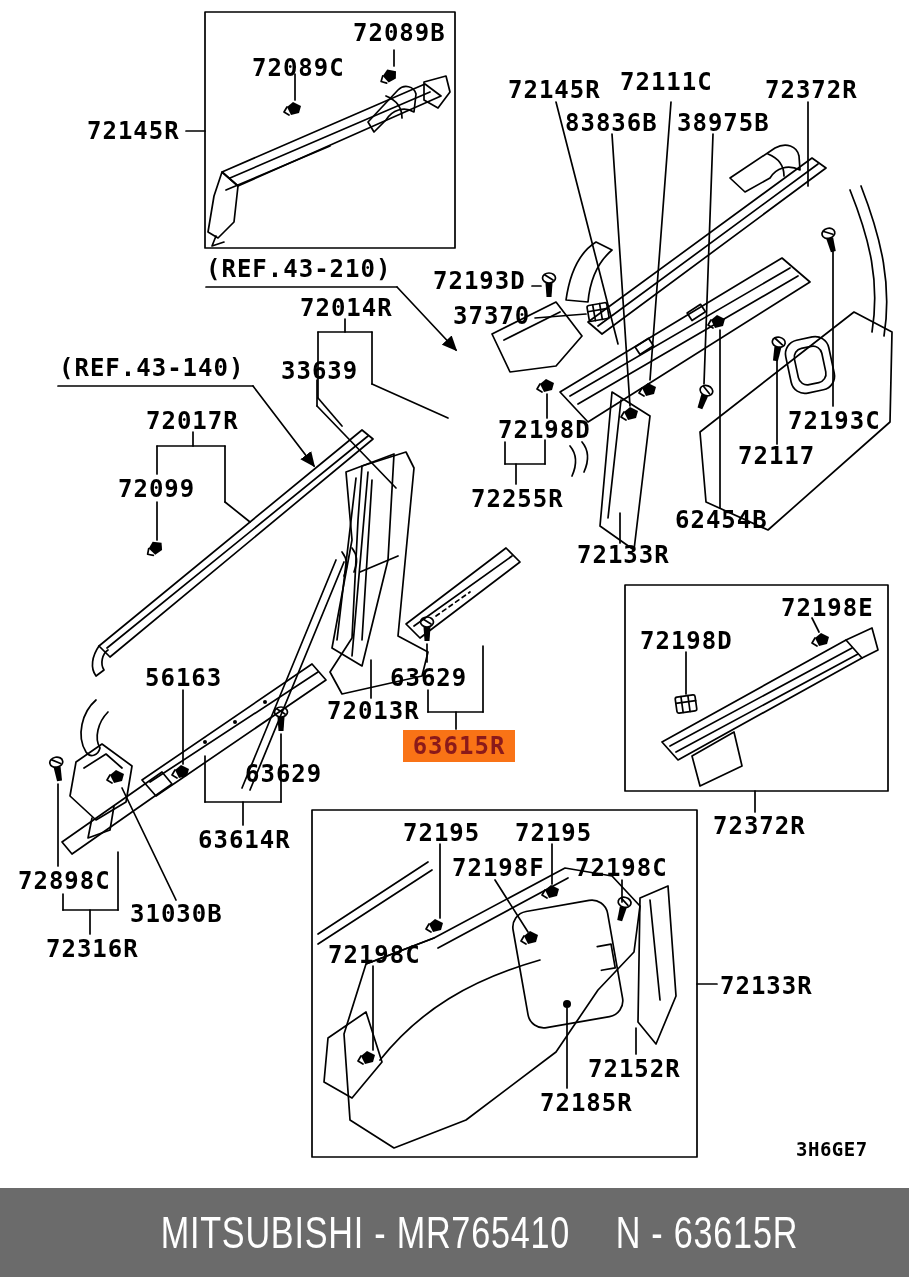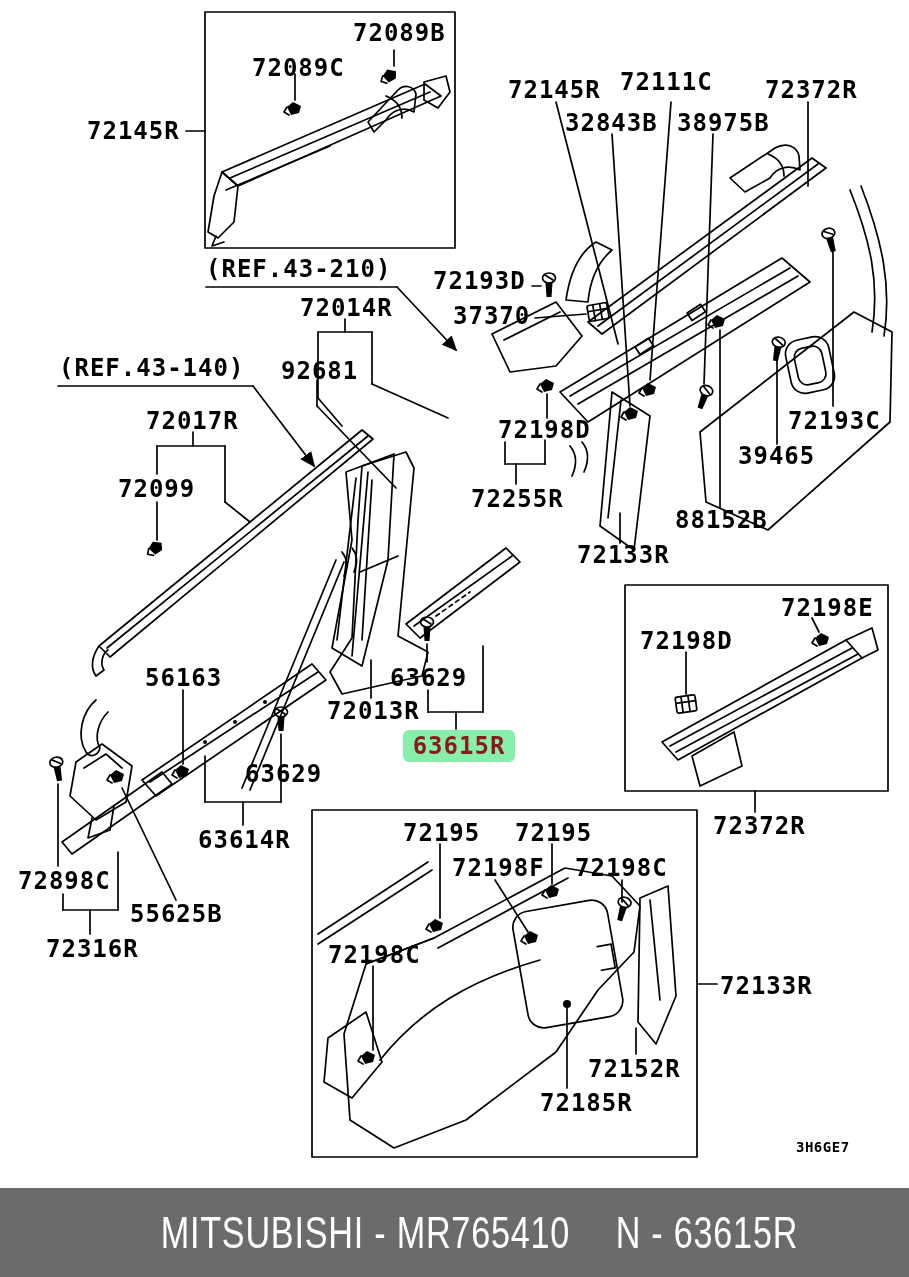--- a/index.html
+++ b/index.html
@@ -1,24 +1,24 @@
 <!DOCTYPE html>
 <html><head>
 <meta charset="utf-8">
 <style>
   html,body{margin:0;padding:0;background:#fff;}
   #stage{position:relative;width:909px;height:1277px;background:#ffffff;overflow:hidden;
          font-family:"DejaVu Sans Mono", monospace;}
   svg.art{position:absolute;left:0;top:0;}
   .lbl{position:absolute;font:bold 24px "DejaVu Sans Mono", monospace;letter-spacing:1px;
        color:#000;white-space:nowrap;line-height:1;}
-  .lbl.sm{font-size:14px;letter-spacing:.5px;}
-  .hl{position:absolute;left:403px;top:730px;width:112px;height:32px;background:#86efac;
+  .lbl.sm{font-size:19px;letter-spacing:.5px;}
+  .hl{position:absolute;left:403px;top:730px;width:112px;height:32px;background:#f97316;
       display:flex;align-items:center;justify-content:center;
-      font:bold 24px "DejaVu Sans Mono", monospace;letter-spacing:1px;color:#8b1a1a;border-radius:6px;}
+      font:bold 24px "DejaVu Sans Mono", monospace;letter-spacing:1px;color:#8b1a1a;}
   .footer{position:absolute;left:0;top:1188px;width:909px;height:89px;background:#6b6b6b;
           display:flex;align-items:center;justify-content:center;padding-left:25px;}
   .footer-inner{display:flex;gap:60px;transform:scaleX(0.76);
                 font-family:"Liberation Sans", sans-serif;font-size:45px;font-weight:400;
                 color:#ffffff;letter-spacing:1px;white-space:nowrap;}
 </style>
 </head>
 <body>
 
 <div id="stage">
@@ -272,48 +272,48 @@
   </svg>
 
   <div class="lbl" style="left:353px;top:21px">72089B</div>
   <div class="lbl" style="left:252px;top:56px">72089C</div>
   <div class="lbl" style="left:87px;top:119px">72145R</div>
   <div class="lbl" style="left:206px;top:257px">(REF.43-210)</div>
 
   <div class="lbl" style="left:508px;top:78px">72145R</div>
   <div class="lbl" style="left:620px;top:70px">72111C</div>
   <div class="lbl" style="left:765px;top:78px">72372R</div>
-  <div class="lbl" style="left:565px;top:111px">32843B</div>
+  <div class="lbl" style="left:565px;top:111px">83836B</div>
   <div class="lbl" style="left:677px;top:111px">38975B</div>
   <div class="lbl" style="left:433px;top:269px">72193D</div>
   <div class="lbl" style="left:453px;top:304px">37370</div>
 
   <div class="lbl" style="left:59px;top:356px">(REF.43-140)</div>
   <div class="lbl" style="left:300px;top:296px">72014R</div>
-  <div class="lbl" style="left:281px;top:359px">92681</div>
+  <div class="lbl" style="left:281px;top:359px">33639</div>
   <div class="lbl" style="left:146px;top:409px">72017R</div>
   <div class="lbl" style="left:118px;top:477px">72099</div>
 
   <div class="lbl" style="left:498px;top:418px">72198D</div>
   <div class="lbl" style="left:471px;top:487px">72255R</div>
   <div class="lbl" style="left:577px;top:543px">72133R</div>
-  <div class="lbl" style="left:675px;top:508px">88152B</div>
-  <div class="lbl" style="left:738px;top:444px">39465</div>
+  <div class="lbl" style="left:675px;top:508px">62454B</div>
+  <div class="lbl" style="left:738px;top:444px">72117</div>
   <div class="lbl" style="left:788px;top:409px">72193C</div>
 
   <div class="lbl" style="left:145px;top:666px">56163</div>
   <div class="lbl" style="left:390px;top:666px">63629</div>
   <div class="lbl" style="left:327px;top:699px">72013R</div>
   <div class="lbl" style="left:245px;top:762px">63629</div>
   <div class="lbl" style="left:198px;top:828px">63614R</div>
 
   <div class="hl">63615R</div>
 
   <div class="lbl" style="left:18px;top:869px">72898C</div>
-  <div class="lbl" style="left:130px;top:902px">55625B</div>
+  <div class="lbl" style="left:130px;top:902px">31030B</div>
   <div class="lbl" style="left:46px;top:937px">72316R</div>
 
   <div class="lbl" style="left:640px;top:629px">72198D</div>
   <div class="lbl" style="left:781px;top:596px">72198E</div>
   <div class="lbl" style="left:713px;top:814px">72372R</div>
 
   <div class="lbl" style="left:403px;top:821px">72195</div>
   <div class="lbl" style="left:515px;top:821px">72195</div>
   <div class="lbl" style="left:452px;top:856px">72198F</div>
   <div class="lbl" style="left:575px;top:856px">72198C</div>

